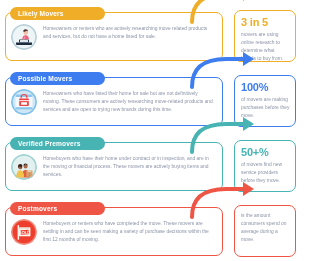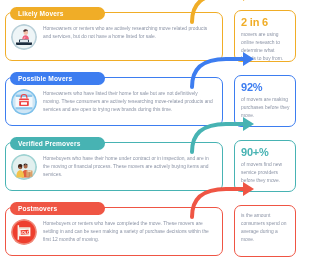--- a/index.html
+++ b/index.html
@@ -95,21 +95,21 @@
               <path d="M14.6 6.2c1.5 0 2.4 1 2.4 2.3 0 1.5-1 2.3-2.2 2.3-1.3 0-2.2-.9-2.2-2.3 0-1.3.8-2.3 2-2.3z" fill="#f3c0a8"></path>
               <path d="M12.2 7.6c-.2-1.5.9-2.4 2.3-2.4 1.5 0 2.4.8 2.5 2-.6.2-1.3-.2-1.8-.5-.4.7-1.1 1-2 1z" fill="#4a2c2c"></path>
               <path d="M11.2 15.3c.2-2.6 1.4-4 3.3-4 2 0 3.2 1.4 3.4 4z" fill="#f0607a"></path>
               <path d="M11.8 15.3c.9-.6 1.6-1.6 1.8-2.6l1.1.4c-.5 1-1.2 1.8-2 2.2z" fill="#f9b3c0"></path>
             </svg>
           </span>
           <span class="desc-text">Homeowners or renters who are actively researching move related products and services, but do not have a home listed for sale.</span>
         </div>
       </div>
       <div class="stat-card">
-        <div class="stat-big">2 in 6</div>
+        <div class="stat-big">3 in 5</div>
         <div class="stat-small">movers are using online research to determine what brands to buy from.</div>
       </div>
       <span class="arrow">
         <svg width="82" height="40" viewBox="0 0 82 40">
           <path d="M6 38 C6 20 16 10 40 10 L62 10" stroke="#f0ad27" stroke-width="4" fill="none" stroke-linecap="round"></path>
           <path d="M57 3 L68 10 L57 17 Z" fill="#f0ad27"></path>
         </svg>
       </span>
     </div>
   </div>
@@ -131,21 +131,21 @@
               <rect x="8.2" y="9.5" width="9.6" height="7.6" rx=".8" fill="#ef4444"></rect>
               <path d="M8.2 11.6h9.6" stroke="#fff" stroke-width=".9"></path>
               <path d="M10.1 9.5v-1.1a2.9 2.9 0 0 1 5.8 0v1.1" stroke="#ef4444" stroke-width="1.1" fill="none"></path>
               <rect x="10" y="13.2" width="6" height="2.6" rx=".4" fill="#fff"></rect>
             </svg>
           </span>
           <span class="desc-text">Homeowners who have listed their home for sale but are not definitively moving. These consumers are actively researching move-related products and services and are open to trying new brands during this time.</span>
         </div>
       </div>
       <div class="stat-card">
-        <div class="stat-big">92%</div>
+        <div class="stat-big">100%</div>
         <div class="stat-small">of movers are making purchases before they move.</div>
       </div>
       <span class="arrow">
         <svg width="82" height="40" viewBox="0 0 82 40">
           <path d="M6 38 C6 20 16 10 40 10 L62 10" stroke="#3d7df0" stroke-width="4" fill="none" stroke-linecap="round"></path>
           <path d="M57 3 L68 10 L57 17 Z" fill="#3d7df0"></path>
         </svg>
       </span>
     </div>
   </div>
@@ -169,21 +169,21 @@
               <path d="M5.3 23.5c0-4.7 1.6-7.2 3.9-7.2s3.9 2.5 3.9 7.2z" fill="#f2c34a"></path>
               <rect x="15.3" y="16.6" width="6.2" height="6.2" rx=".5" fill="#dba06a"></rect>
               <path d="M18.4 16.6v6.2" stroke="#bc8350" stroke-width=".7"></path>
               <rect x="16.6" y="16.6" width="3.6" height="1.5" fill="#ecd3b2"></rect>
             </svg>
           </span>
           <span class="desc-text">Homebuyers who have their home under contract or in inspection, and are in the moving or financial process. These movers are actively buying items and services.</span>
         </div>
       </div>
       <div class="stat-card">
-        <div class="stat-big">90+%</div>
+        <div class="stat-big">50+%</div>
         <div class="stat-small">of movers find new service providers before they move.</div>
       </div>
       <span class="arrow">
         <svg width="82" height="40" viewBox="0 0 82 40">
           <path d="M6 38 C6 20 16 10 40 10 L62 10" stroke="#47b3b3" stroke-width="4" fill="none" stroke-linecap="round"></path>
           <path d="M57 3 L68 10 L57 17 Z" fill="#47b3b3"></path>
         </svg>
       </span>
     </div>
   </div>

